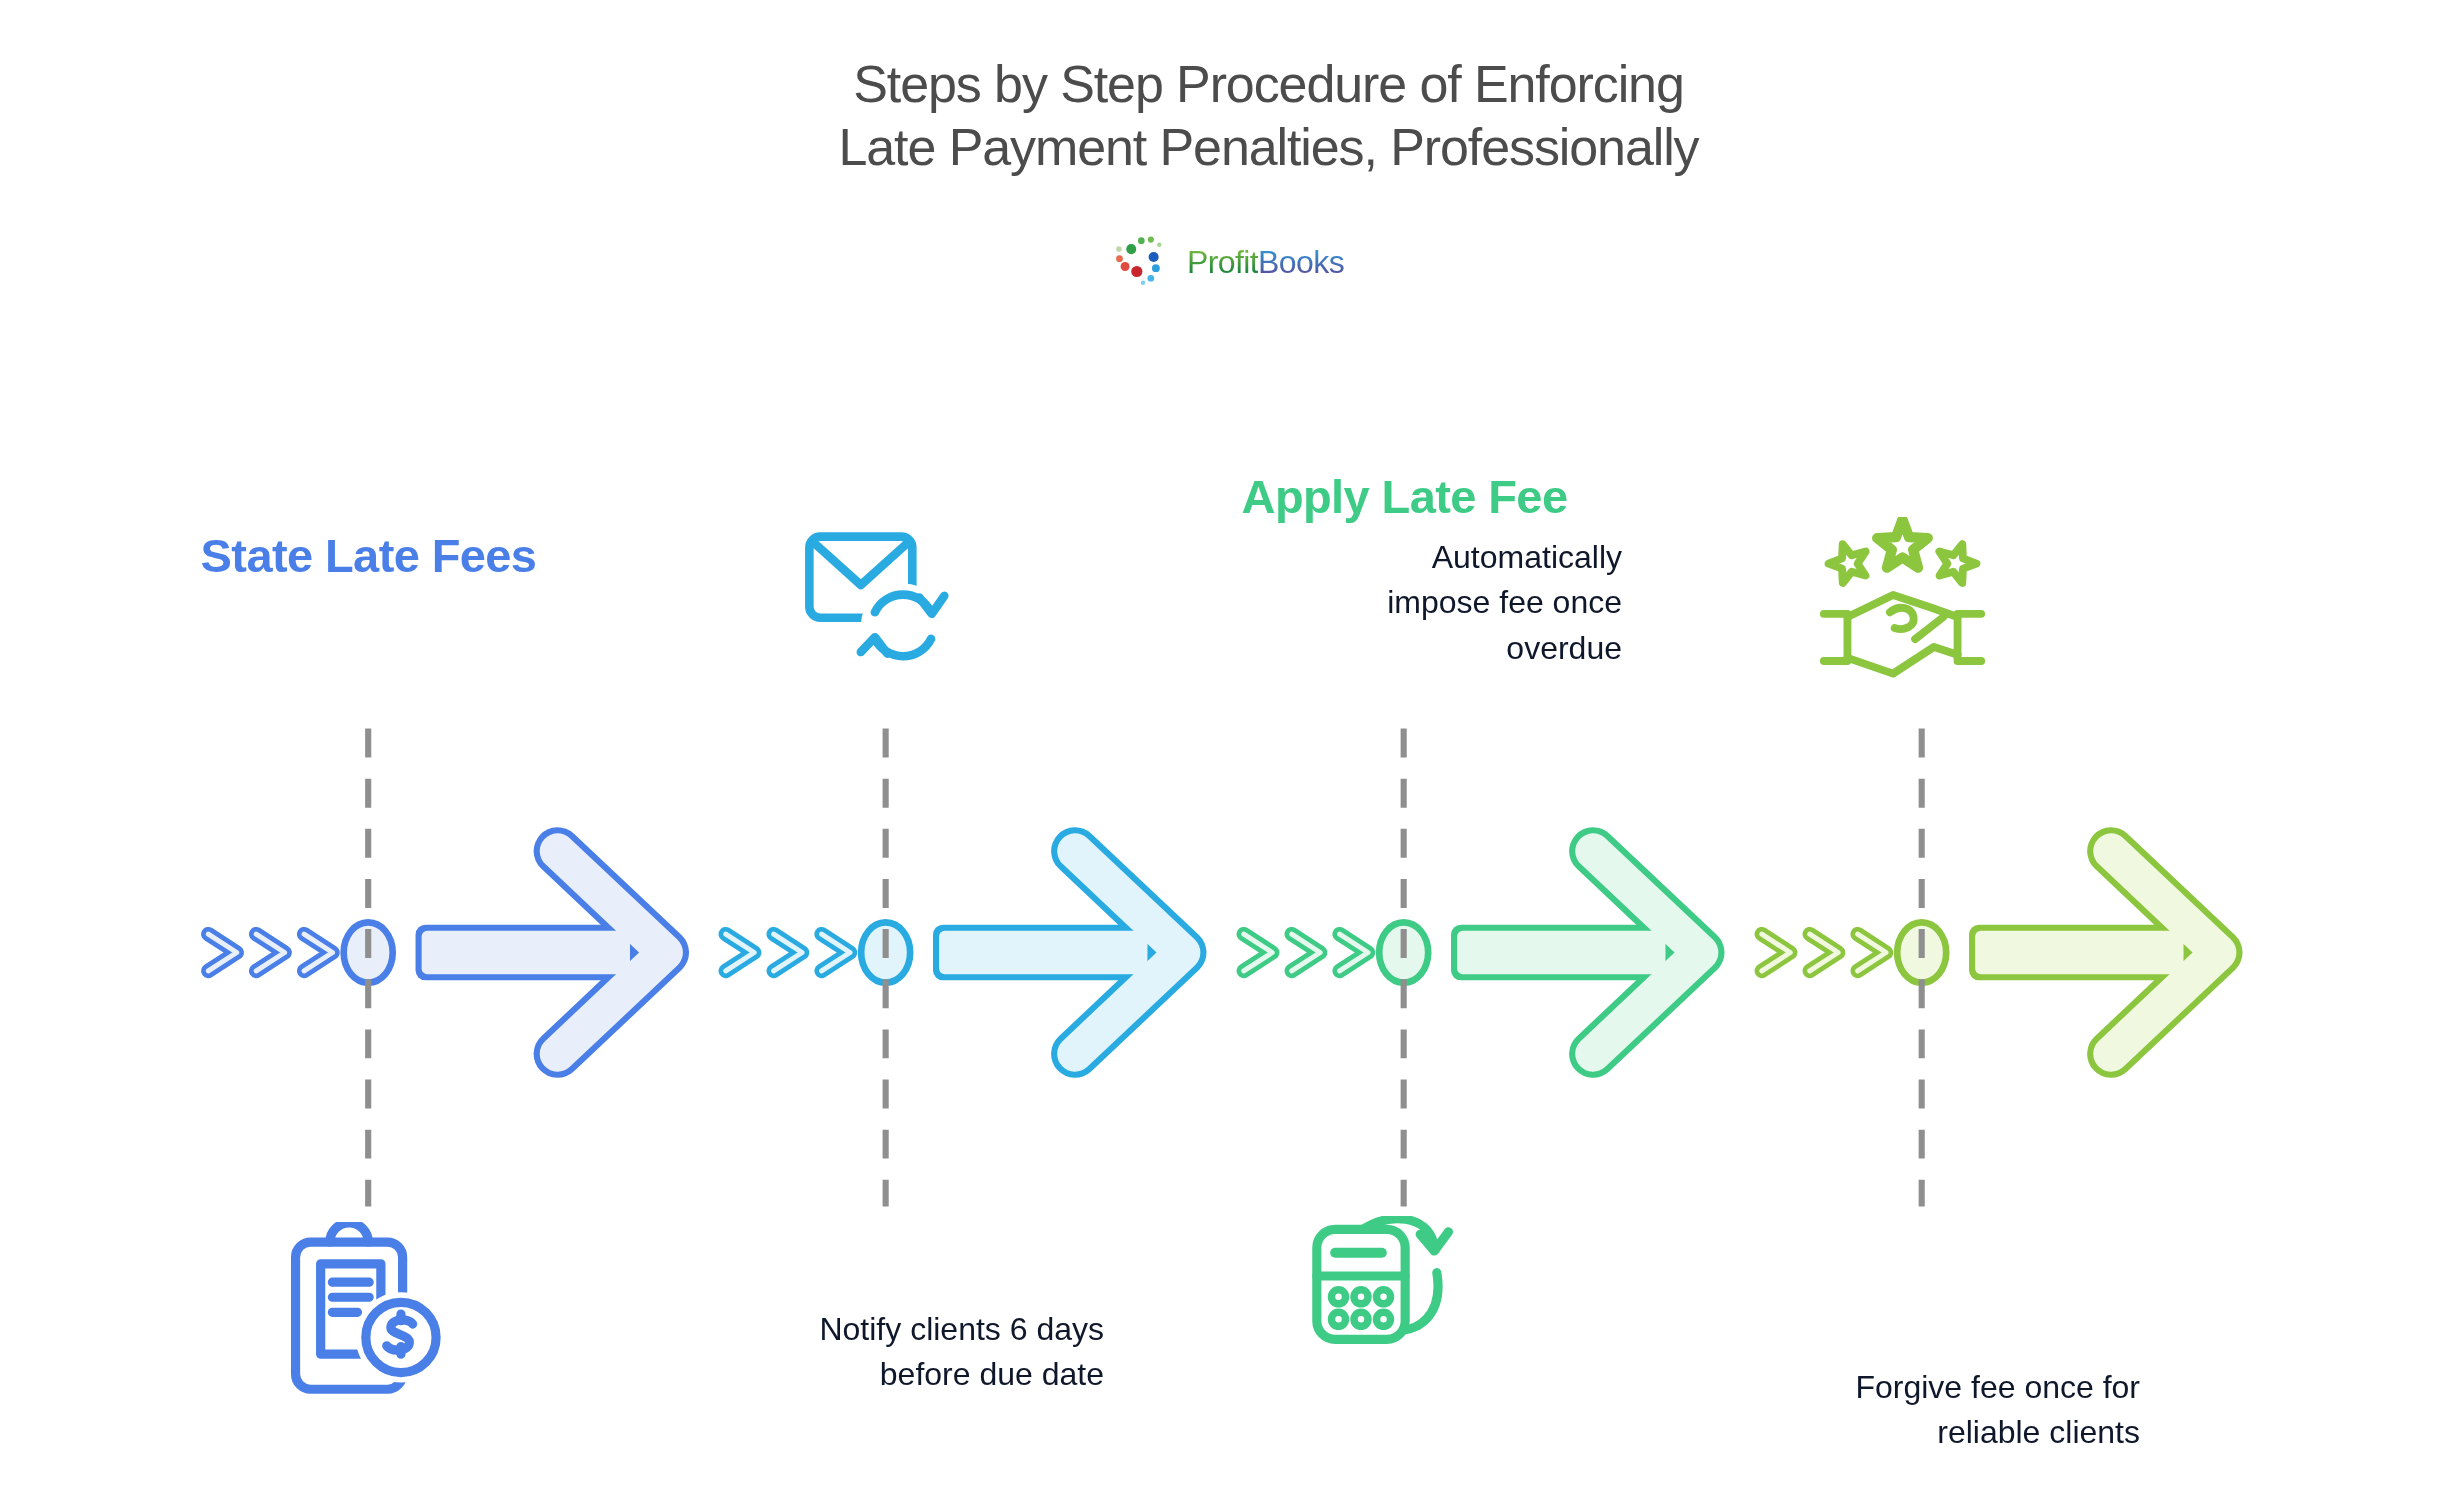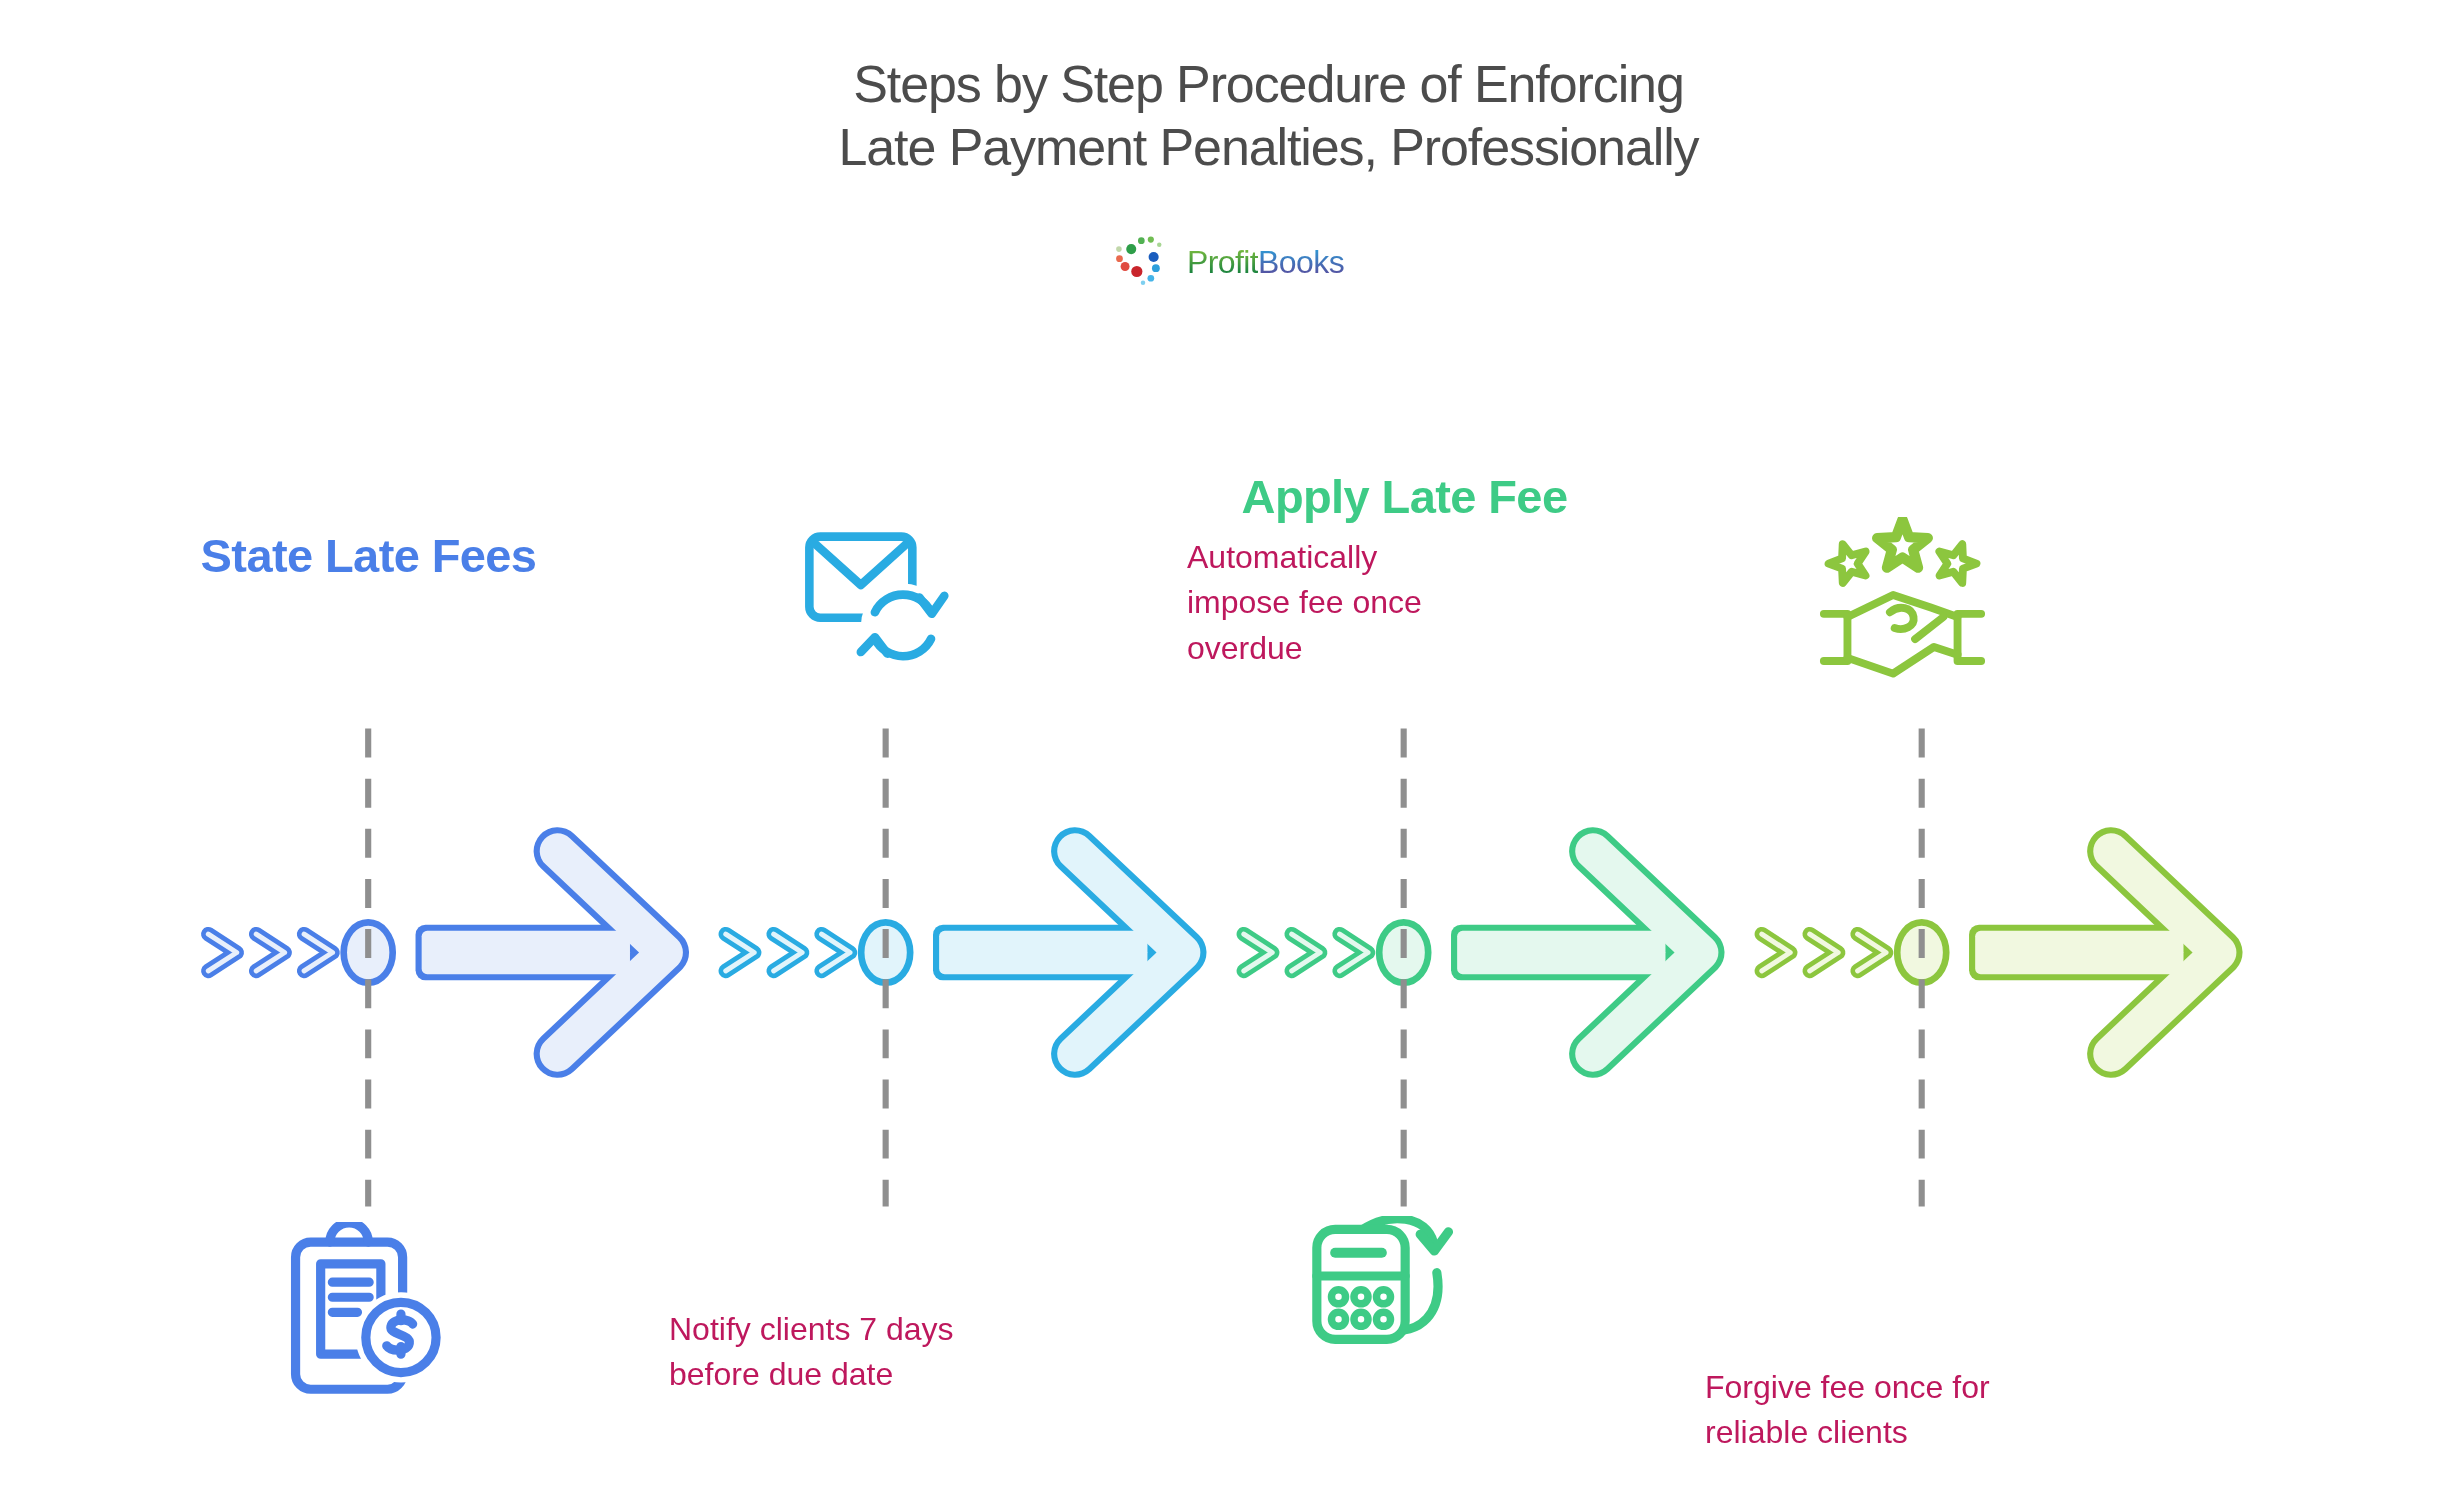--- a/index.html
+++ b/index.html
@@ -15,22 +15,22 @@
   .logo-text{font-size:32px;font-weight:500;letter-spacing:-0.6px;line-height:1;}
   .logo-text .p1{background:linear-gradient(180deg,#8CC63F 0%,#0E7C3F 90%);
     -webkit-background-clip:text;background-clip:text;color:transparent;}
   .logo-text .p2{background:linear-gradient(180deg,#29A8DF 0%,#5D3F94 100%);
     -webkit-background-clip:text;background-clip:text;color:transparent;}
   
   .step{position:absolute;top:0;width:435px;height:1509px;}
   #step-1{left:151px;}  #step-2{left:669px;}  #step-3{left:1187px;}  #step-4{left:1705px;}
   .step-title{position:absolute;width:100%;text-align:center;font-weight:bold;
     font-size:47px;line-height:1.22;white-space:pre-line;letter-spacing:-0.6px;margin-top:28px;}
-  .step-desc{position:absolute;width:100%;text-align:left;font-size:32px;
-    line-height:1.42;color:#be185d;white-space:pre-line;}
+  .step-desc{position:absolute;width:100%;text-align:right;font-size:32px;
+    line-height:1.42;color:#0f172a;white-space:pre-line;}
   #step-1 .step-title{top:499px;color:#4A7FE8;}
   #step-1 .step-desc{top:588px;}
   #step-2 .step-title{top:1225px;color:#29ABE2;}
   #step-2 .step-desc{top:1307px;}
   #step-3 .step-title{top:440px;color:#3ECB86;}
   #step-3 .step-desc{top:535px;}
   #step-4 .step-title{top:1220px;color:#8CC63E;}
   #step-4 .step-desc{top:1365px;}
   .step-icon{position:absolute;}
   #step-1 .step-icon{left:130px;top:1222px;color:#4A7FE8;}
@@ -139,21 +139,21 @@
     <circle cx="71" cy="69" r="24" fill="#fff" stroke="#fff" stroke-width="6"></circle>
     <g class="icon-stroke" stroke-width="5.5">
       <circle cx="71" cy="69" r="21" fill="#fff"></circle>
       <path d="M78,61 c-2,-3.5 -12,-3.5 -13,1.5 c-1,5 12,4.5 11,10 c-1,5.5 -11,5 -13.5,1.5"></path>
       <path d="M71,55 v4 M71,74.5 v4.5"></path>
     </g>
   </svg>
 </div>
 
 <div id="step-2" class="step txt">
-  <div class="step-desc">Notify clients 7 days
+  <div class="step-desc">Notify clients 6 days
 before due date</div>
   <svg class="step-icon" width="156" height="156" viewBox="0 0 100 100">
     <g class="icon-stroke" stroke-width="5.5">
       <rect x="6" y="10" width="66" height="52" rx="7"></rect>
       <path d="M9,14 L39,41 L69,14"></path>
     </g>
     <circle cx="66" cy="67" r="27" fill="#fff"></circle>
     <g class="icon-stroke" stroke-width="5.5">
       <path d="M48,58.5 A20,20 0 0 1 84,58.5"></path>
       <path d="M76.5,49 L84.5,59.5 L92.5,48"></path>

